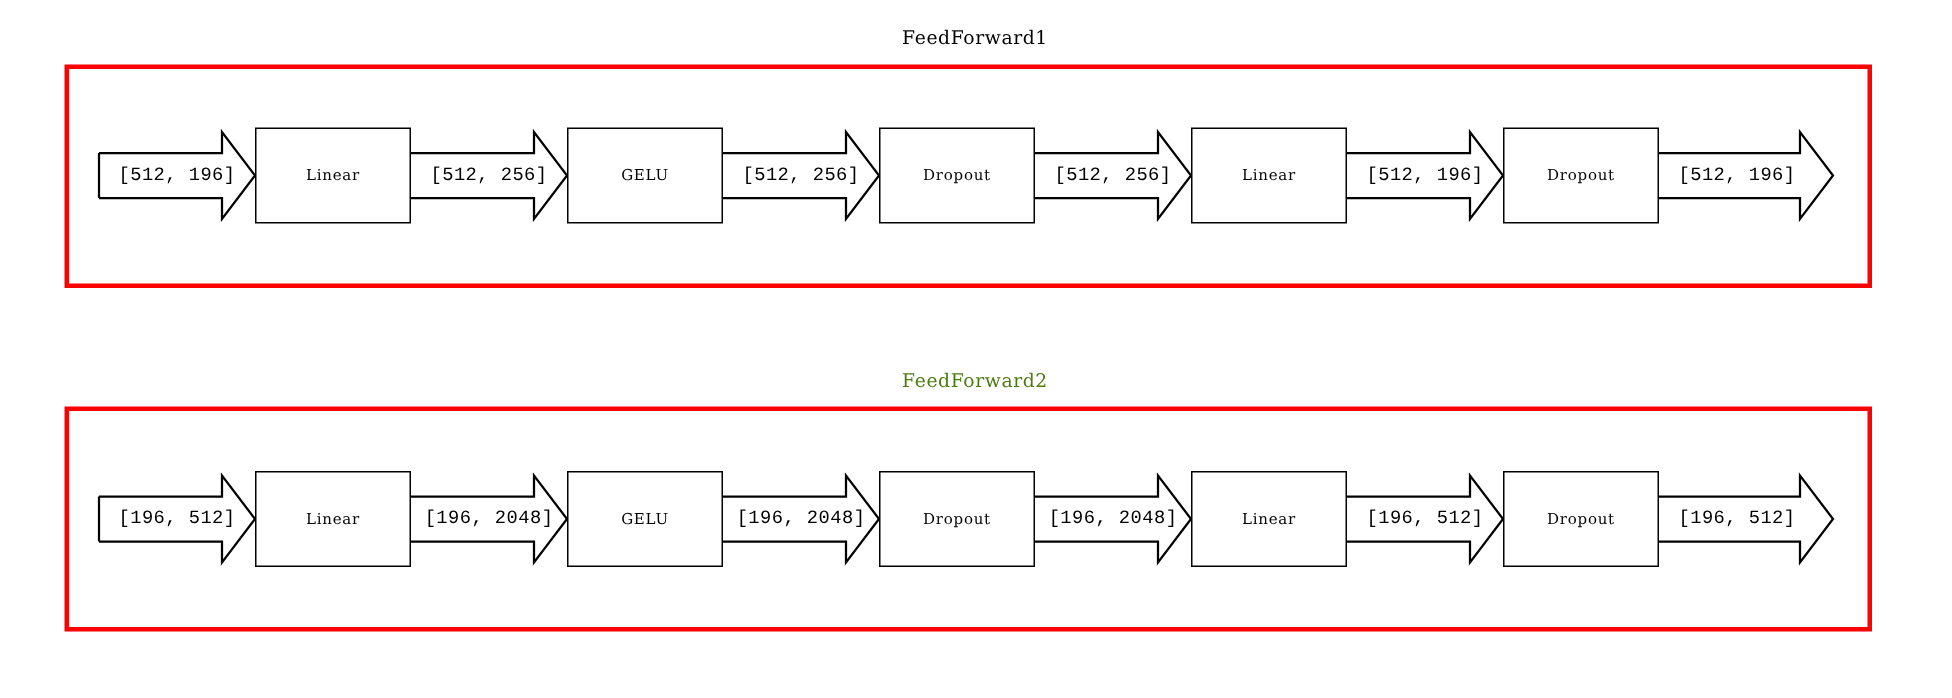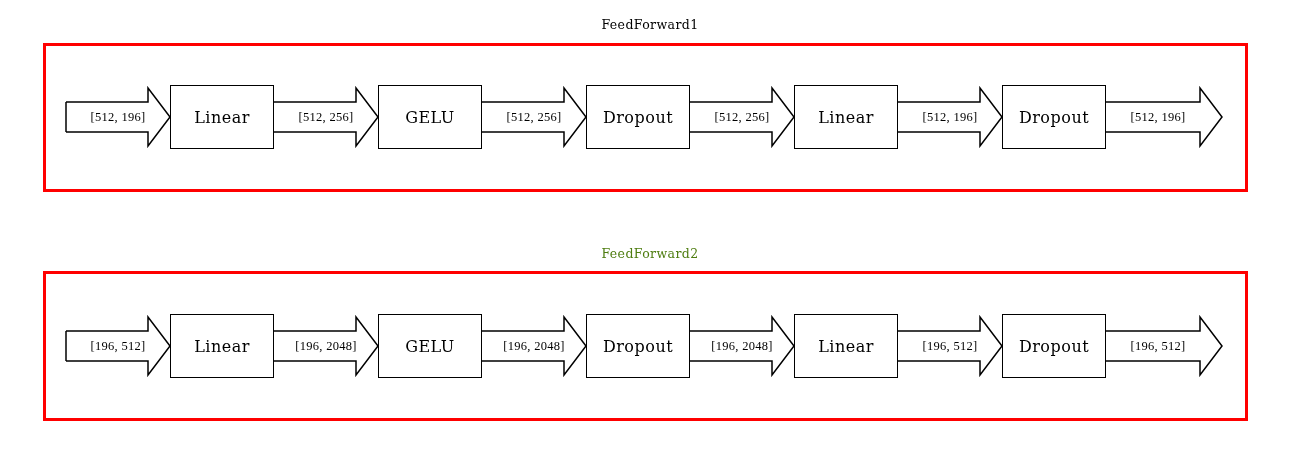--- a/index.html
+++ b/index.html
@@ -43,28 +43,28 @@
     position: absolute;
     box-sizing: border-box;
     border: 1.5px solid #000000;
     background: #ffffff;
     display: flex;
     align-items: center;
     justify-content: center;
   }
   .node-label {
     font-family: "DejaVu Serif", serif;
-    font-size: 16px;
+    font-size: 10px;
     color: #000000;
     letter-spacing: 0.5px;
     white-space: nowrap;
   }
   .edge-label {
     position: absolute;
-    font-family: Liberation Serif, serif;
+    font-family: Liberation Mono, monospace;
     font-size: 12.5px;
     color: #000000;
     white-space: nowrap;
     letter-spacing: 0.3px;
     transform: translate(-50%, -50%);
     background: #ffffff;
     padding: 0 1px;
     line-height: 1;
     text-align: right;
   }

